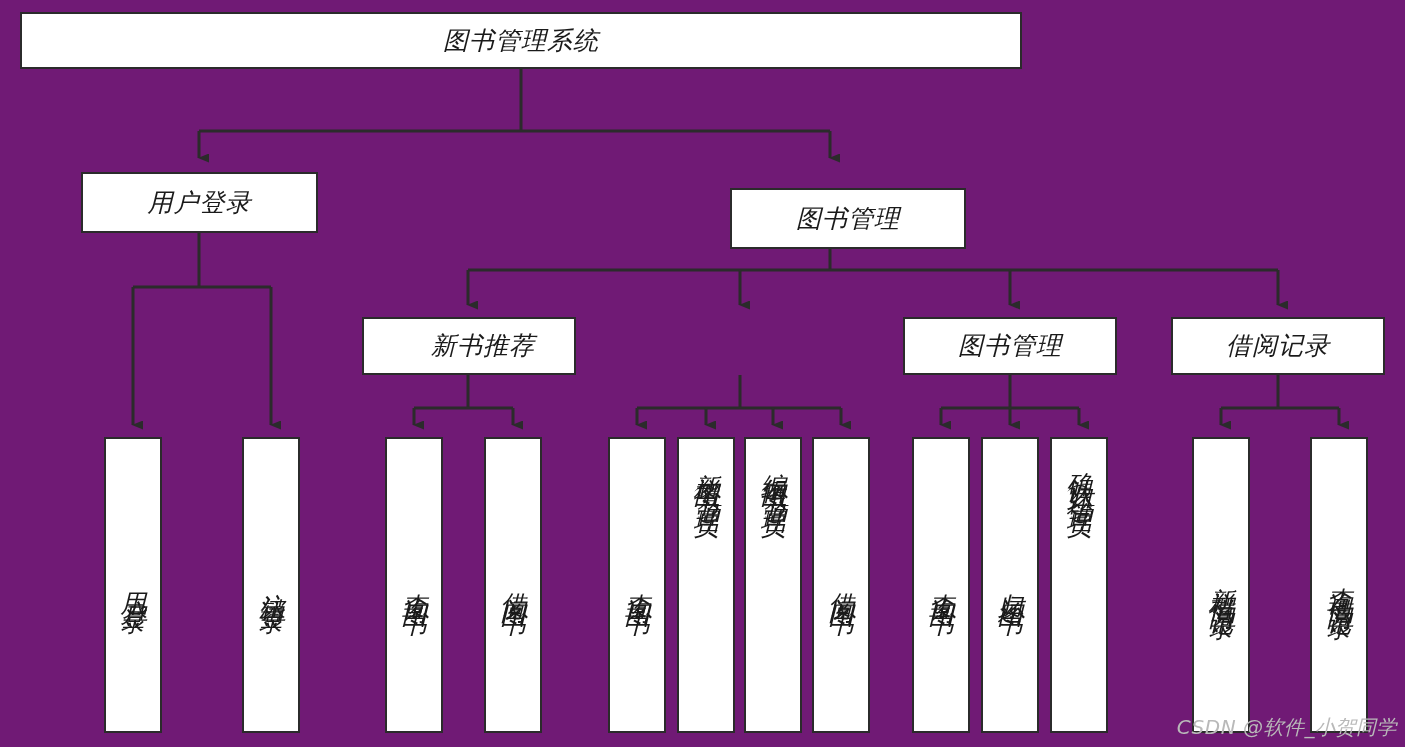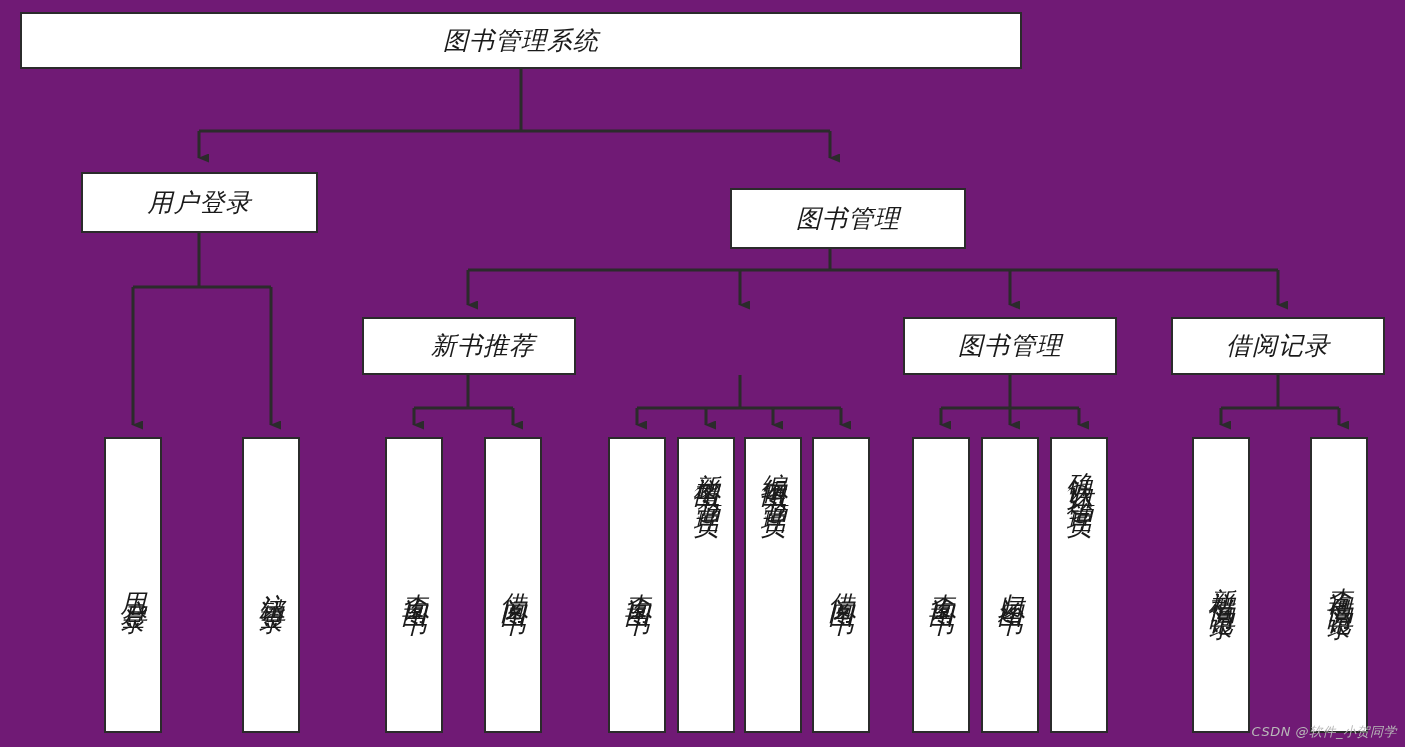--- a/index.html
+++ b/index.html
@@ -59,21 +59,21 @@
     white-space:nowrap;
   }
   .node.v.mid{
     align-items:center;
     padding-top:0;
   }
   #watermark{
     position:absolute;
     right:8px;
     bottom:6px;
-    font-size:13px;
+    font-size:20px;
     color:#b9b9b9;
     white-space:nowrap;
     letter-spacing:0.5px;
   }
 </style>
 </head>
 <body>
 
 <div id="stage">
 

